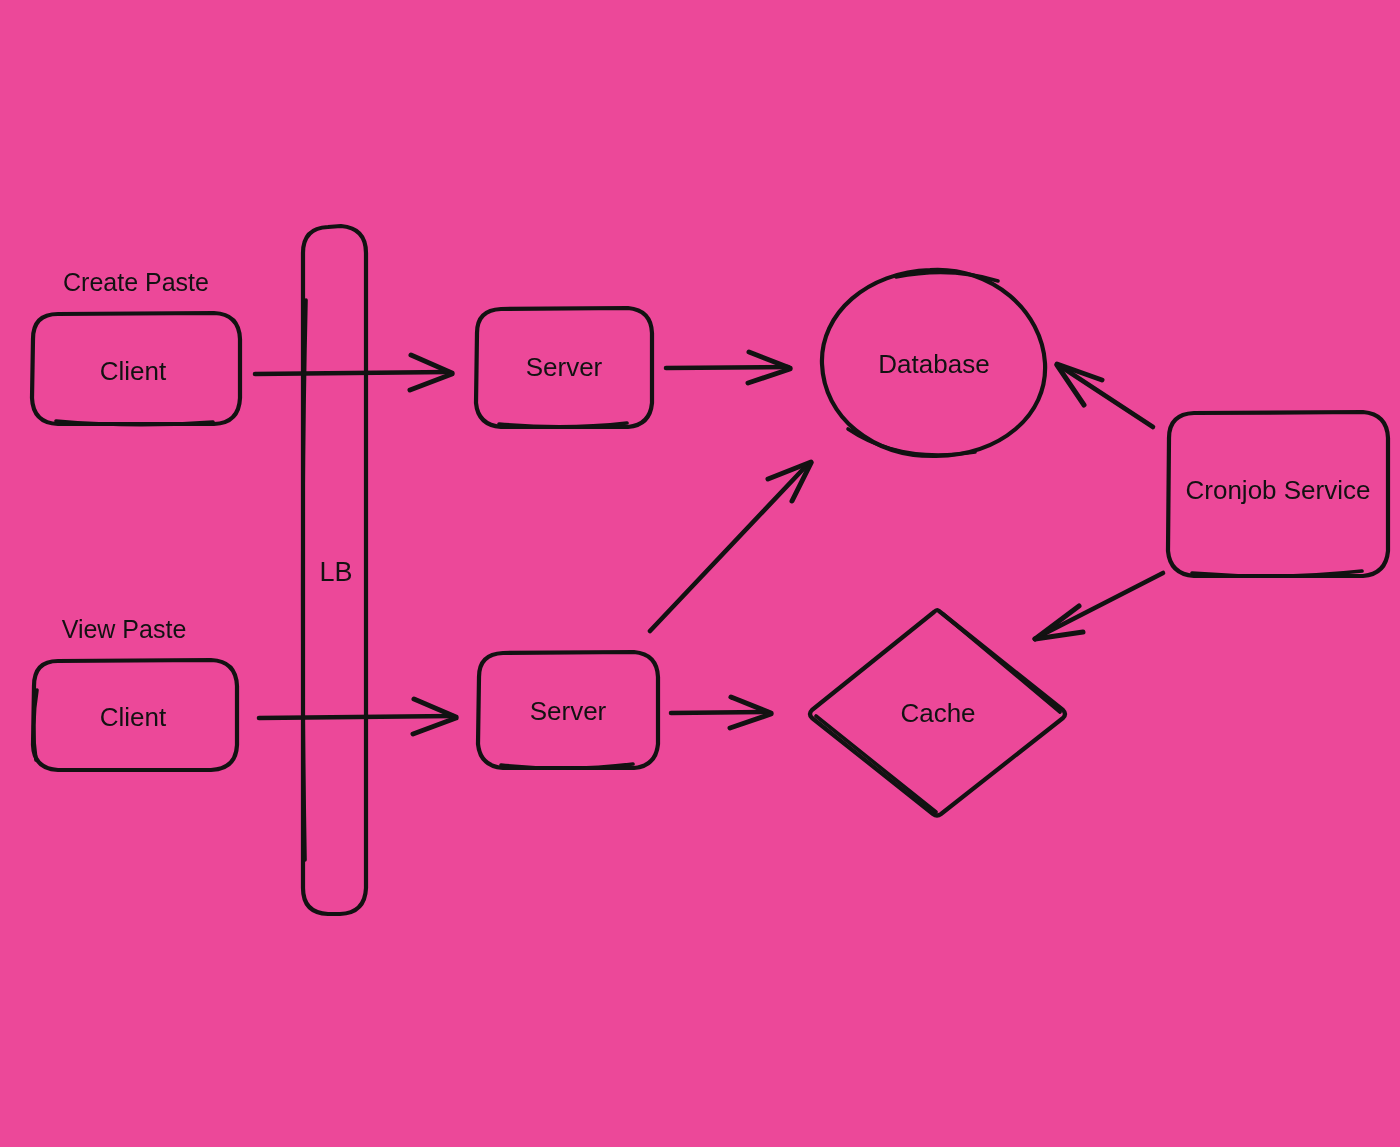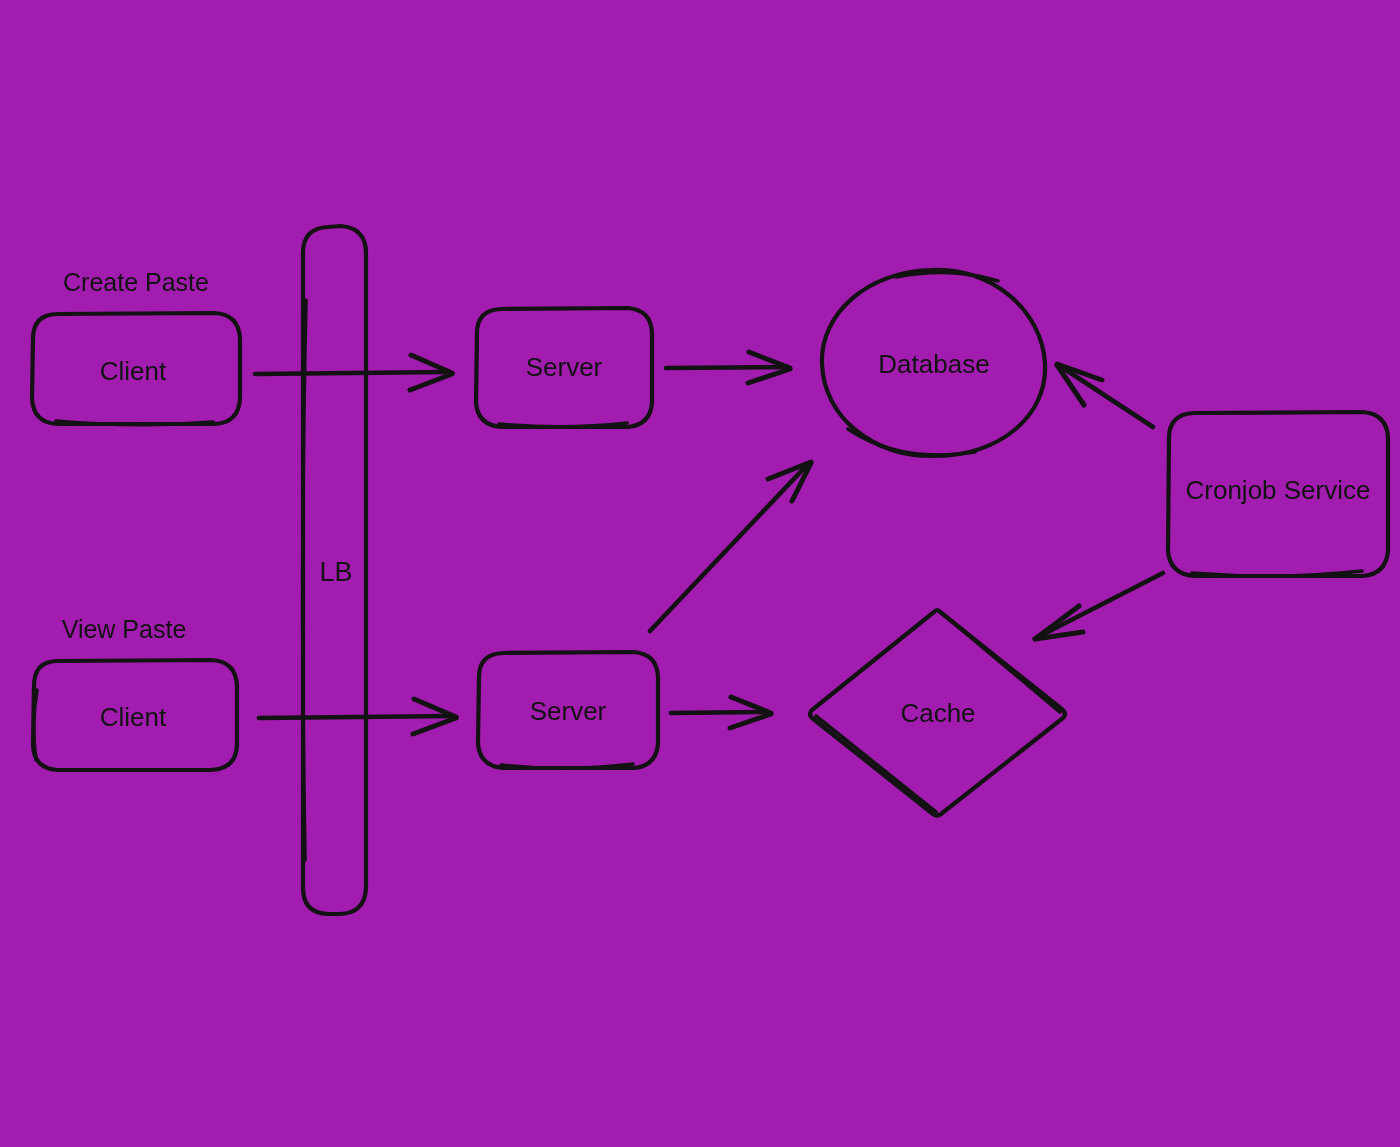--- a/index.html
+++ b/index.html
@@ -11,21 +11,21 @@
   body {
     font-family: "Liberation Sans", sans-serif;
     width: 1400px;
     height: 1147px;
     overflow: hidden;
   }
   #diagram-canvas {
     position: relative;
     width: 1400px;
     height: 1147px;
-    background: #a21caf;
+    background: #ec4899;
   }
   #diagram-svg {
     position: absolute;
     top: 0;
     left: 0;
     width: 1400px;
     height: 1147px;
   }
   .shape-stroke {
     fill: none;

